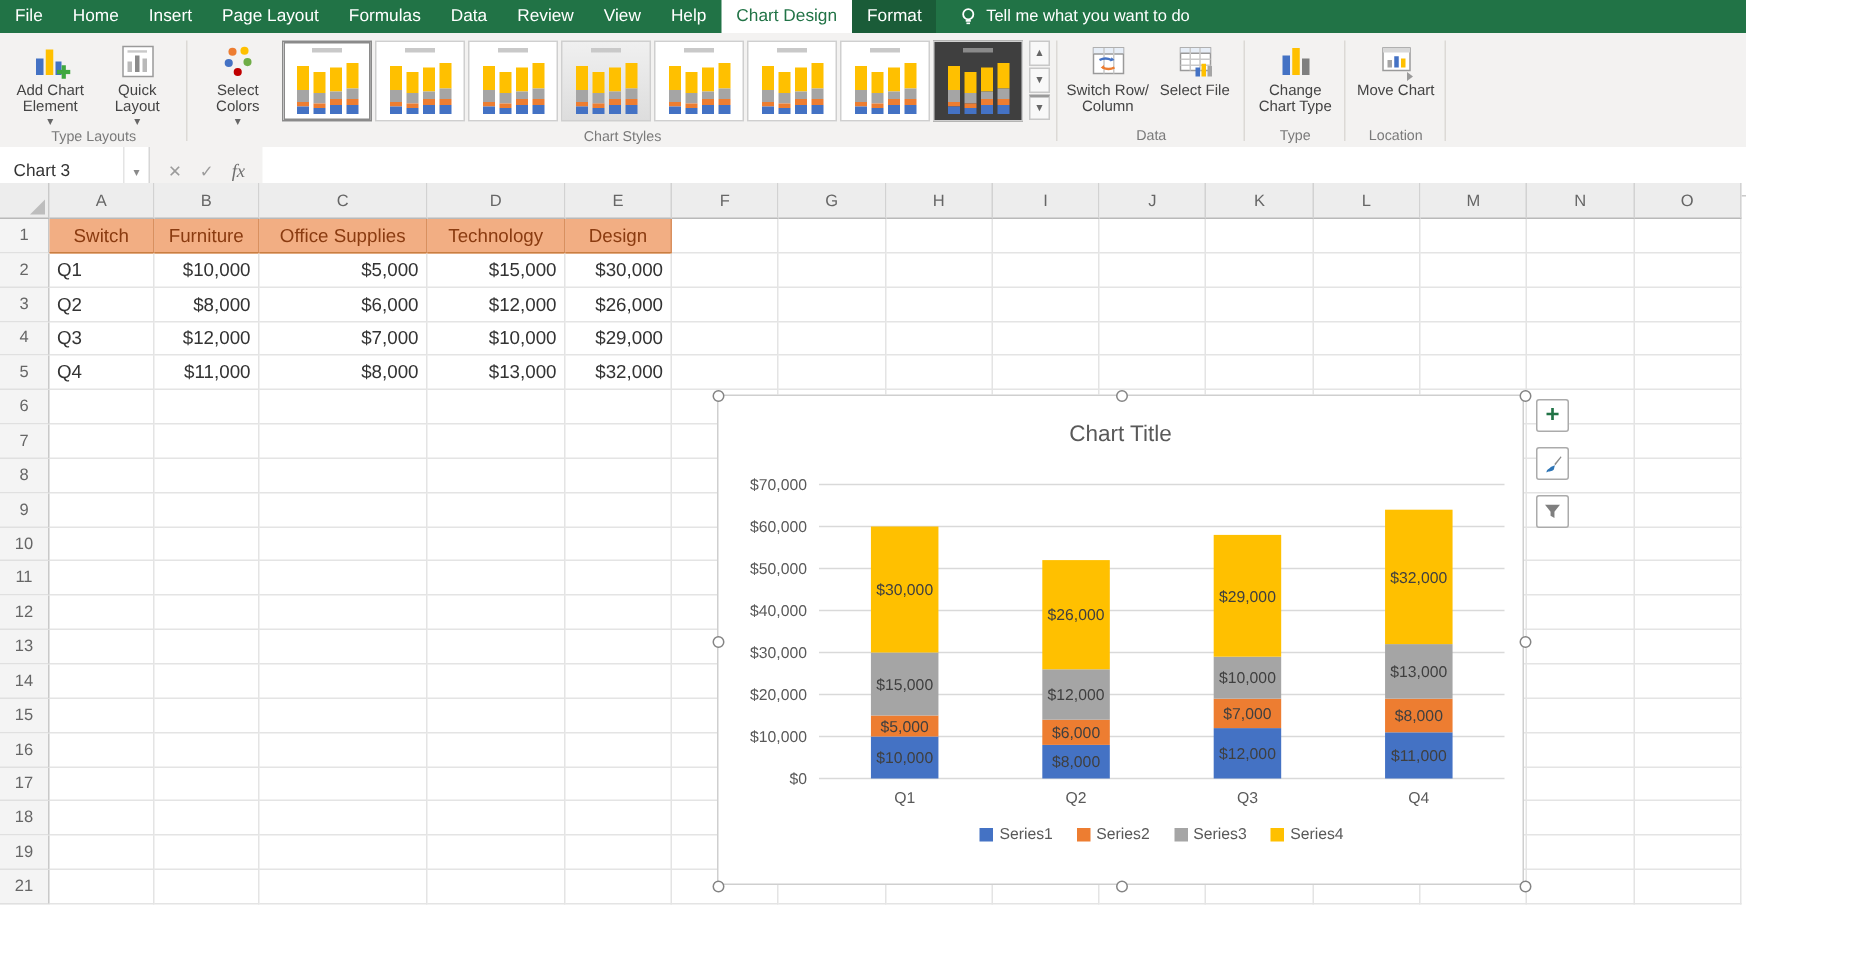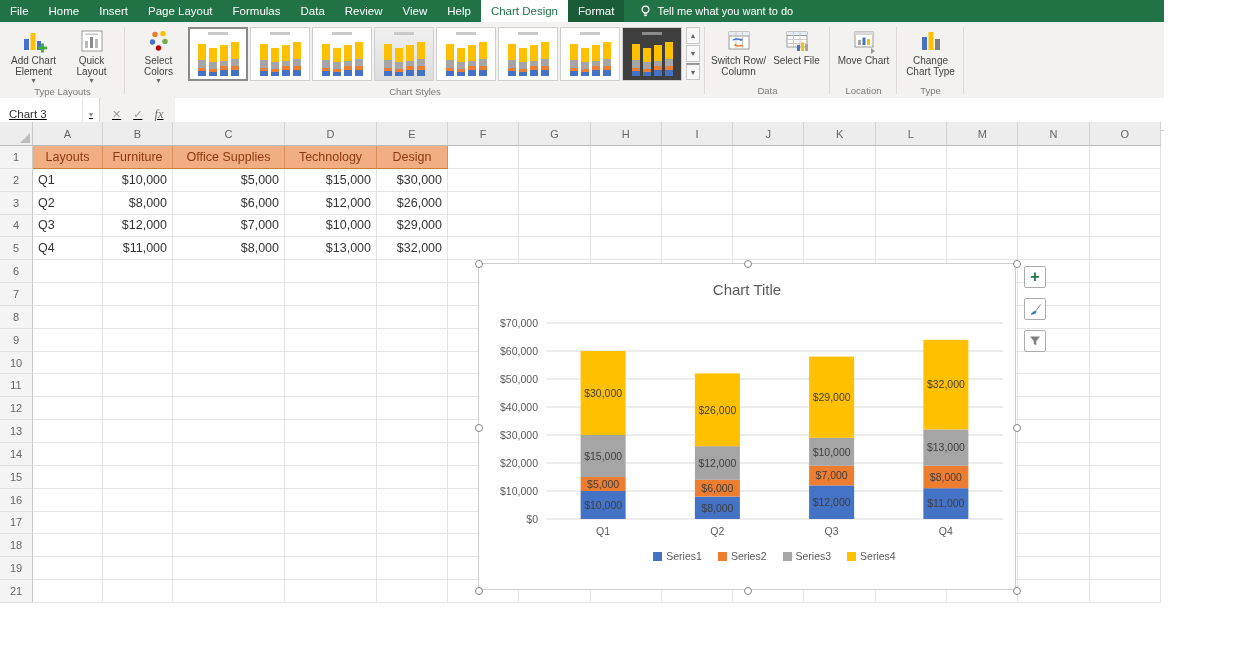--- a/index.html
+++ b/index.html
@@ -37,21 +37,21 @@
   .mdash { position:absolute; top:4px; left:50%; transform:translateX(-50%); width:20px; height:3px; background:#C9C9C9; }
   .dark .mdash { background:#8a8a8a; }
   .mini { display:flex; align-items:flex-end; gap:3px; height:36px; margin-top:12px; }
   .mbar { width:8px; display:flex; flex-direction:column; justify-content:flex-end; }
   .gscroll { width:14px; display:flex; flex-direction:column; gap:1px; margin-left:3px; padding-top:4px; }
   .gsbtn { height:17px; background:#F8F8F8; border:1px solid #C8C8C8; font-size:7px; color:#666;
            display:flex; align-items:center; justify-content:center; }
 
   
   .fbar { position:absolute; top:98px; left:0; width:100%; height:33px; background:#F3F2F1;
-          display:flex; align-items:stretch; border-bottom:1px solid #CBCBCB;text-decoration:underline; }
+          display:flex; align-items:stretch; border-bottom:1px solid #CBCBCB; }
   .namebox { width:100px; background:#fff; border-right:1px solid #D6D6D6; display:flex; align-items:center;
              font-size:11.5px; color:#333; padding-left:9px; }
   .nbdrop { margin-left:auto; padding:0 6px; color:#8a8a8a; font-size:8px; border-left:1px solid #E4E4E4;
             align-self:stretch; display:flex; align-items:center; }
   .fbtns { display:flex; align-items:center; gap:12px; padding:0 12px; color:#9B9B9B; font-size:11px; }
   .fx { font-family:"Liberation Serif", serif; font-style:italic; font-size:12.5px; color:#6f6f6f; }
   .finput { flex:1; background:#fff; }
 
   
   .sheet { position:absolute; top:122px; left:0; width:1161px; height:504px; background:#fff; }
@@ -442,49 +442,49 @@
           <span>Select File</span>
         </div>
       </div>
       <div class="glabel">Data</div>
     </div>
 
     <div class="rgroup">
       <div class="rcontent">
         <div class="bigbtn">
           <span class="bicon">
+            <svg width="24" height="26" viewBox="0 0 24 26">
+              <rect x="3" y="9" width="5" height="13" fill="#4472C4"></rect>
+              <rect x="9.5" y="4" width="5" height="18" fill="#FFC000"></rect>
+              <rect x="16" y="11" width="5" height="11" fill="#7F7F7F"></rect>
+            </svg>
+          </span>
+          <span>Change Chart Type</span>
+        </div>
+      </div>
+      <div class="glabel">Type</div>
+    </div>
+
+    <div class="rgroup">
+      <div class="rcontent">
+        <div class="bigbtn">
+          <span class="bicon">
             <svg width="26" height="26" viewBox="0 0 26 26">
               <rect x="4" y="4" width="18" height="15" fill="#fff" stroke="#9a9a9a"></rect>
               <rect x="4" y="4" width="18" height="3" fill="#D9D9D9"></rect>
               <rect x="7" y="12" width="3" height="5" fill="#A5A5A5"></rect>
               <rect x="11.5" y="9.5" width="3" height="7.5" fill="#4472C4"></rect>
               <rect x="16" y="11" width="3" height="6" fill="#FFC000"></rect>
               <path d="M20 20 l4 3 -4 3 z" fill="#9a9a9a"></path>
             </svg>
           </span>
           <span>Move Chart</span>
         </div>
       </div>
       <div class="glabel">Location</div>
-    </div>
-
-    <div class="rgroup">
-      <div class="rcontent">
-        <div class="bigbtn">
-          <span class="bicon">
-            <svg width="24" height="26" viewBox="0 0 24 26">
-              <rect x="3" y="9" width="5" height="13" fill="#4472C4"></rect>
-              <rect x="9.5" y="4" width="5" height="18" fill="#FFC000"></rect>
-              <rect x="16" y="11" width="5" height="11" fill="#7F7F7F"></rect>
-            </svg>
-          </span>
-          <span>Change Chart Type</span>
-        </div>
-      </div>
-      <div class="glabel">Type</div>
     </div>
   </div>
 
   <div class="fbar">
     <div class="namebox">
       <span>Chart 3</span>
       <span class="nbdrop">▾</span>
     </div>
     <div class="fbtns">
       <span>✕</span>
@@ -508,21 +508,21 @@
         <div class="colhead" style="width: 71.3px;">I</div>
         <div class="colhead" style="width: 71.3px;">J</div>
         <div class="colhead" style="width: 71.3px;">K</div>
         <div class="colhead" style="width: 71.3px;">L</div>
         <div class="colhead" style="width: 71.3px;">M</div>
         <div class="colhead" style="width: 71.3px;">N</div>
         <div class="colhead" style="width: 71.3px;">O</div>
       </div>
       <div class="grow" style="height: 22.8571px;">
         <div class="rowhead">1</div>
-        <div class="cell th" style="width: 70px;">Layouts</div>
+        <div class="cell th" style="width: 70px;">Switch</div>
         <div class="cell th" style="width: 70px;">Furniture</div>
         <div class="cell th" style="width: 112px;">Office Supplies</div>
         <div class="cell th" style="width: 92px;">Technology</div>
         <div class="cell th" style="width: 71px;">Design</div>
         <div class="cell" style="width: 71.3px;"></div>
         <div class="cell" style="width: 71.3px;"></div>
         <div class="cell" style="width: 71.3px;"></div>
         <div class="cell" style="width: 71.3px;"></div>
         <div class="cell" style="width: 71.3px;"></div>
         <div class="cell" style="width: 71.3px;"></div>

